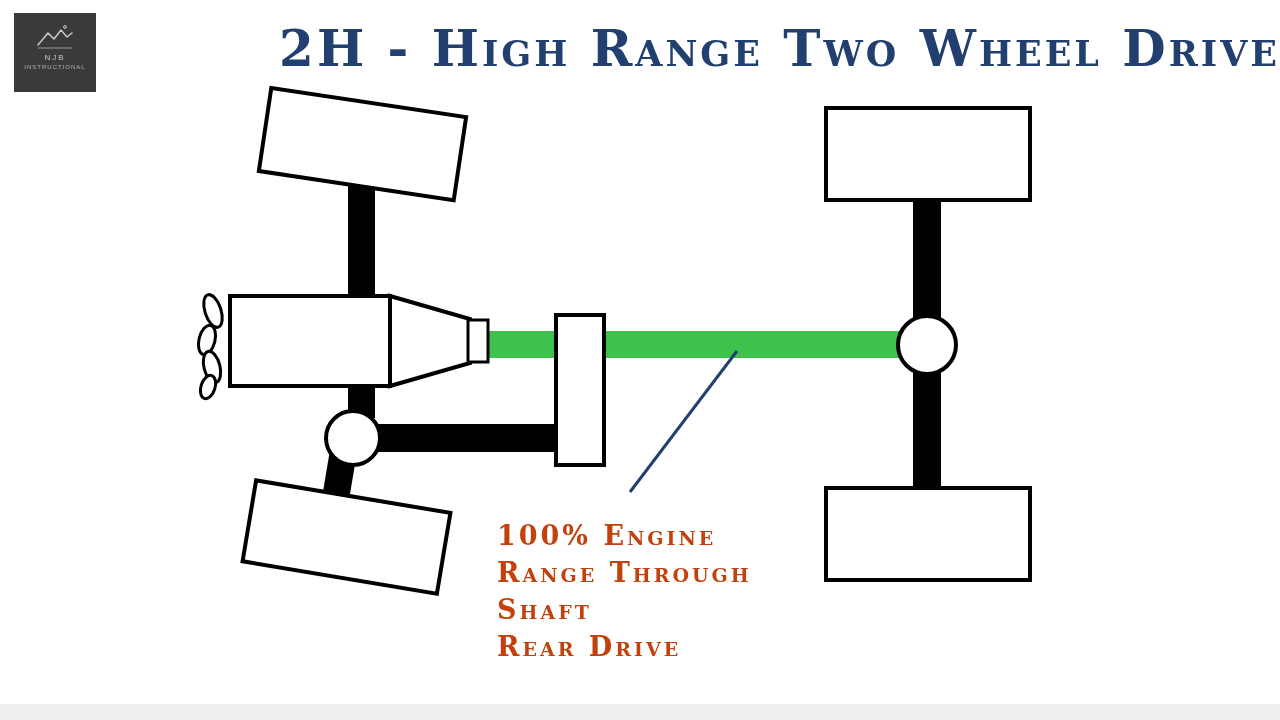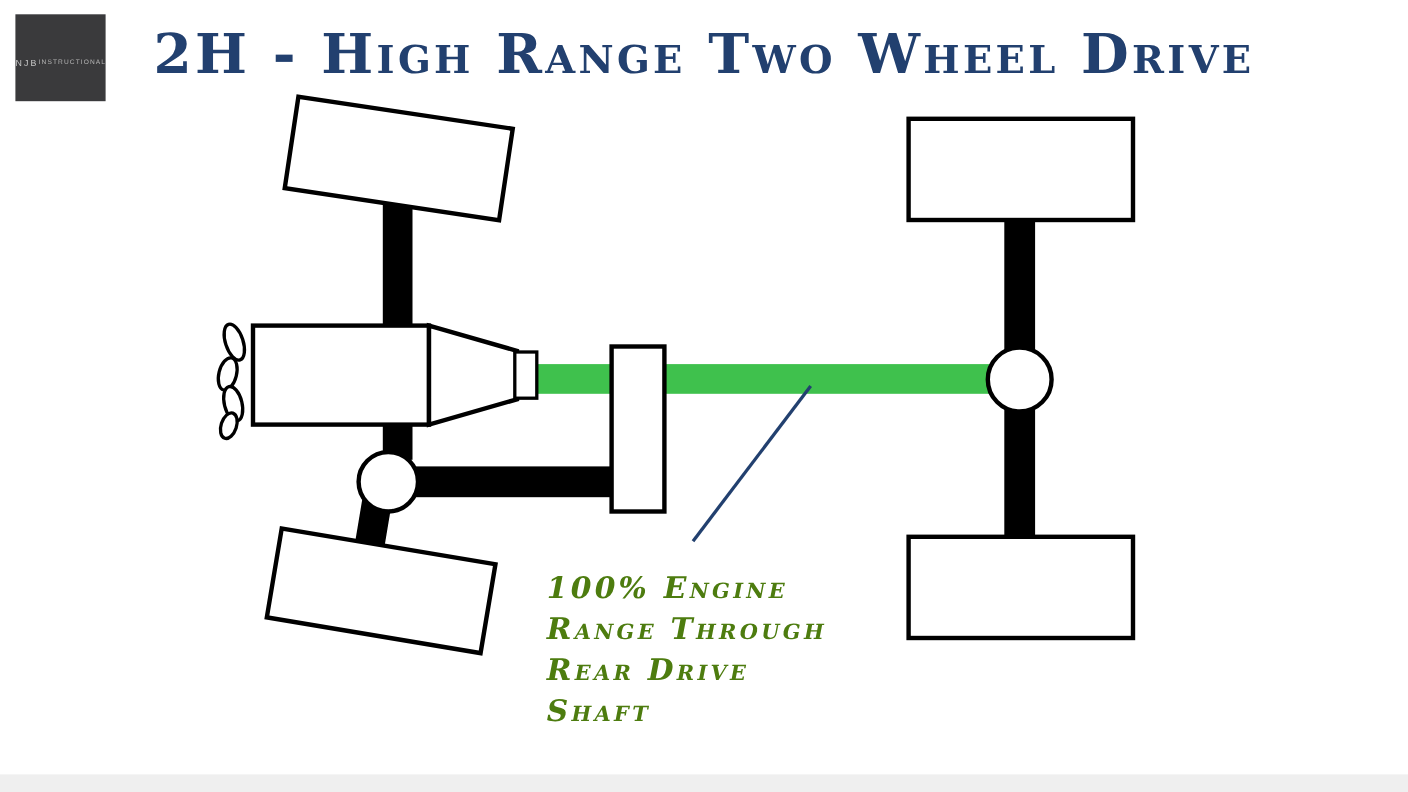--- a/index.html
+++ b/index.html
@@ -19,21 +19,21 @@
   
   .logo {
     position: absolute;
     left: 14px;
     top: 13px;
     width: 82px;
     height: 79px;
     background: #3a3a3c;
     color: #c9c9c9;
     display: flex;
-    flex-direction: row;
+    flex-direction: column;
     align-items: center;
     justify-content: flex-start;
     box-sizing: border-box;
     padding-top: 10px;
   }
   .logo .doodle {
     width: 42px;
     height: 30px;
   }
   .logo .logo-name {
@@ -50,21 +50,21 @@
     line-height: 9px;
     color: #b5b5b5;
   }
 
   
   .title {
     position: absolute;
     left: 0;
     top: 18px;
     width: 1280px;
-    text-align: center;
+    text-align: right;
     font-size: 50px;
     line-height: 62px;
     font-weight: bold;
     font-variant: small-caps;
     letter-spacing: 3px;
     color: #22406f;
     white-space: nowrap;
   }
 
   
@@ -74,28 +74,27 @@
     top: 0;
     width: 1280px;
     height: 720px;
   }
 
   
   .annotation {
     position: absolute;
     left: 497px;
     top: 517px;
-    color: #4d7c0f;
+    color: #c2410c;
     font-weight: bold;
     font-variant: small-caps;
     font-size: 27px;
     line-height: 37px;
     letter-spacing: 3px;
     white-space: nowrap;
-    font-style: italic;
   }
 
   
   .bottom-strip {
     position: absolute;
     left: 0;
     bottom: 0;
     width: 1280px;
     height: 16px;
     background: #efefef;
@@ -147,19 +146,19 @@
 
     <circle cx="353" cy="438" r="27" fill="#ffffff" stroke="#000000" stroke-width="4"></circle>
     <circle cx="927" cy="345" r="29" fill="#ffffff" stroke="#000000" stroke-width="4"></circle>
 
     <line x1="737" y1="351" x2="630" y2="492" stroke="#22406f" stroke-width="3"></line>
   </svg>
 
   <div class="annotation">
     <div>100% Engine</div>
     <div>Range Through</div>
+    <div>Shaft</div>
     <div>Rear Drive</div>
-    <div>Shaft</div>
   </div>
 
   <div class="bottom-strip"></div>
 
 </div>
 
 </body></html>

